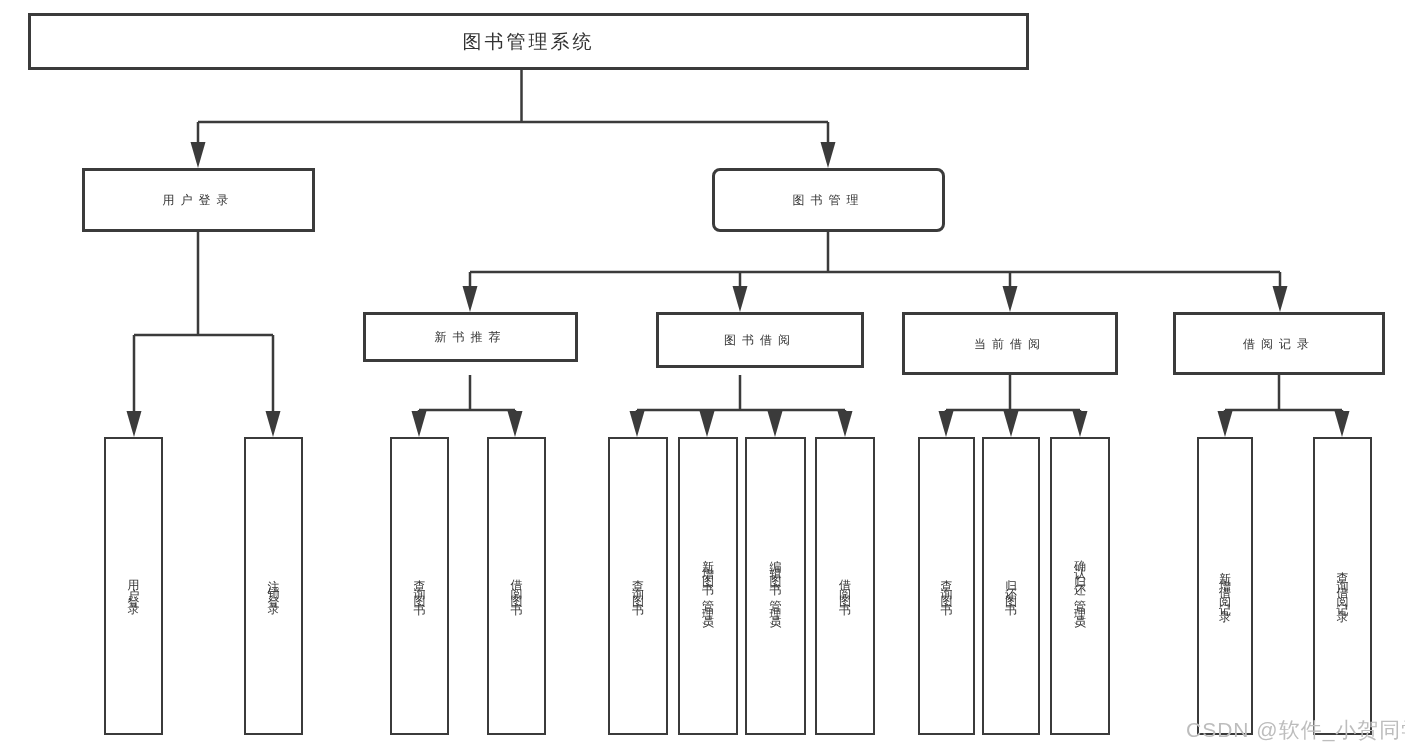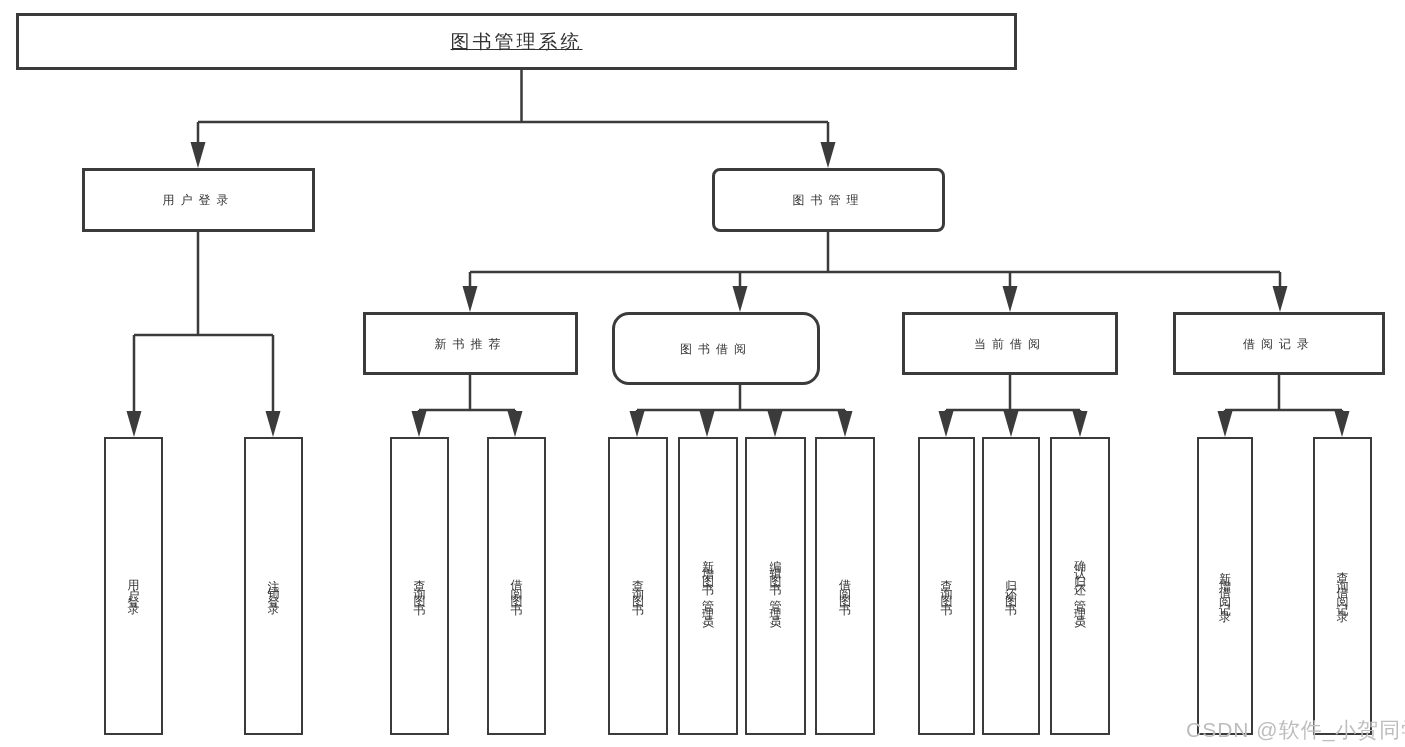--- a/index.html
+++ b/index.html
@@ -38,25 +38,25 @@
   }
   .node.leaf {
     border-width: 2.5px;
     top: 437px;
     height: 298px;
     writing-mode: vertical-rl;
     text-orientation: mixed;
     letter-spacing: 8px;
     white-space: normal;
   }
-  .n-root            { left: 16px;  top: 13px;  width: 1001px; height: 57px; font-size: 19px; letter-spacing: 3px; text-decoration: underline; }
+  .n-root            { left: 28px;  top: 13px;  width: 1001px; height: 57px; font-size: 19px; letter-spacing: 3px; }
   .n-user-login      { left: 82px;  top: 168px; width: 233px;  height: 64px; }
   .n-book-mgmt       { left: 712px; top: 168px; width: 233px;  height: 64px; border-radius: 8px; }
-  .n-new-book        { left: 363px; top: 312px; width: 215px;  height: 63px; }
-  .n-book-borrow     { left: 612px; top: 312px; width: 208px;  height: 73px; border-radius: 17px; }
+  .n-new-book        { left: 363px; top: 312px; width: 215px;  height: 50px; }
+  .n-book-borrow     { left: 656px; top: 312px; width: 208px;  height: 56px; }
   .n-current-borrow  { left: 902px; top: 312px; width: 216px;  height: 63px; text-align: right; }
   .n-borrow-records  { left: 1173px;top: 312px; width: 212px;  height: 63px; }
   .n-leaf-user-login     { left: 104px;  width: 59px; }
   .n-leaf-logout         { left: 244px;  width: 59px; }
   .n-leaf-query1         { left: 390px;  width: 59px; }
   .n-leaf-borrow1        { left: 487px;  width: 59px; }
   .n-leaf-query2         { left: 608px;  width: 60px; }
   .n-leaf-add-book       { left: 678px;  width: 60px; }
   .n-leaf-edit-book      { left: 745px;  width: 61px; }
   .n-leaf-borrow2        { left: 815px;  width: 60px; }

